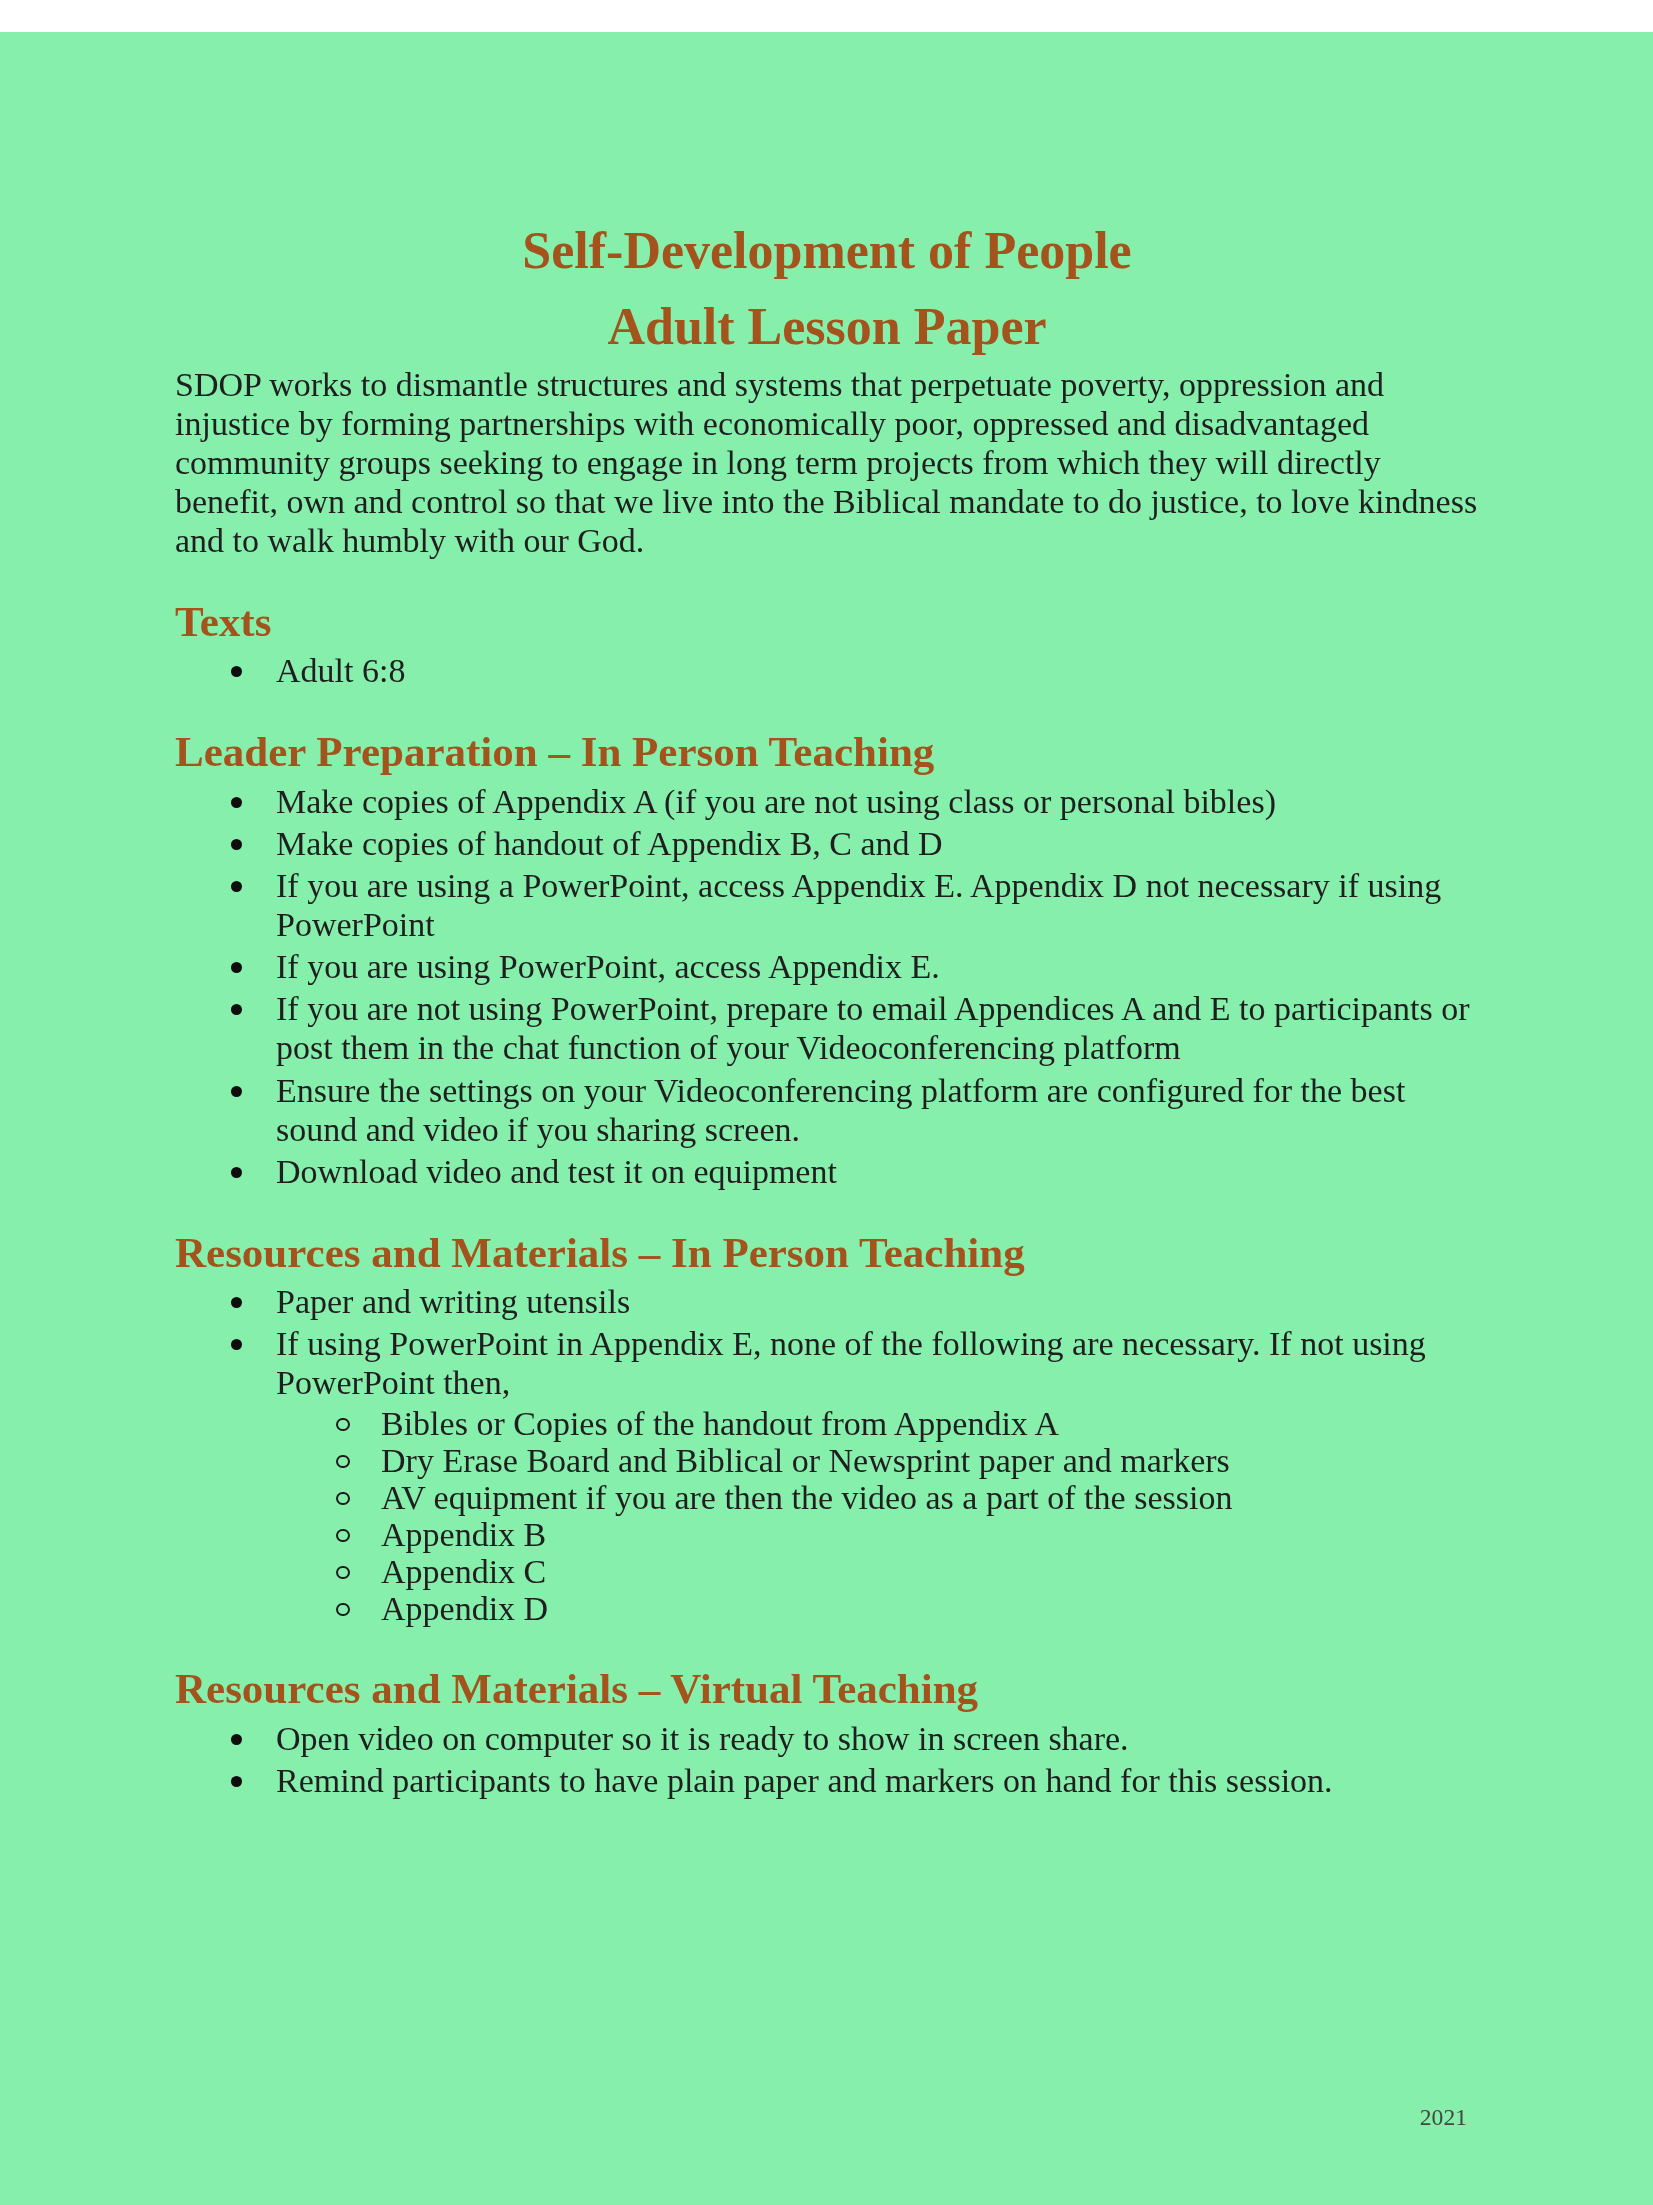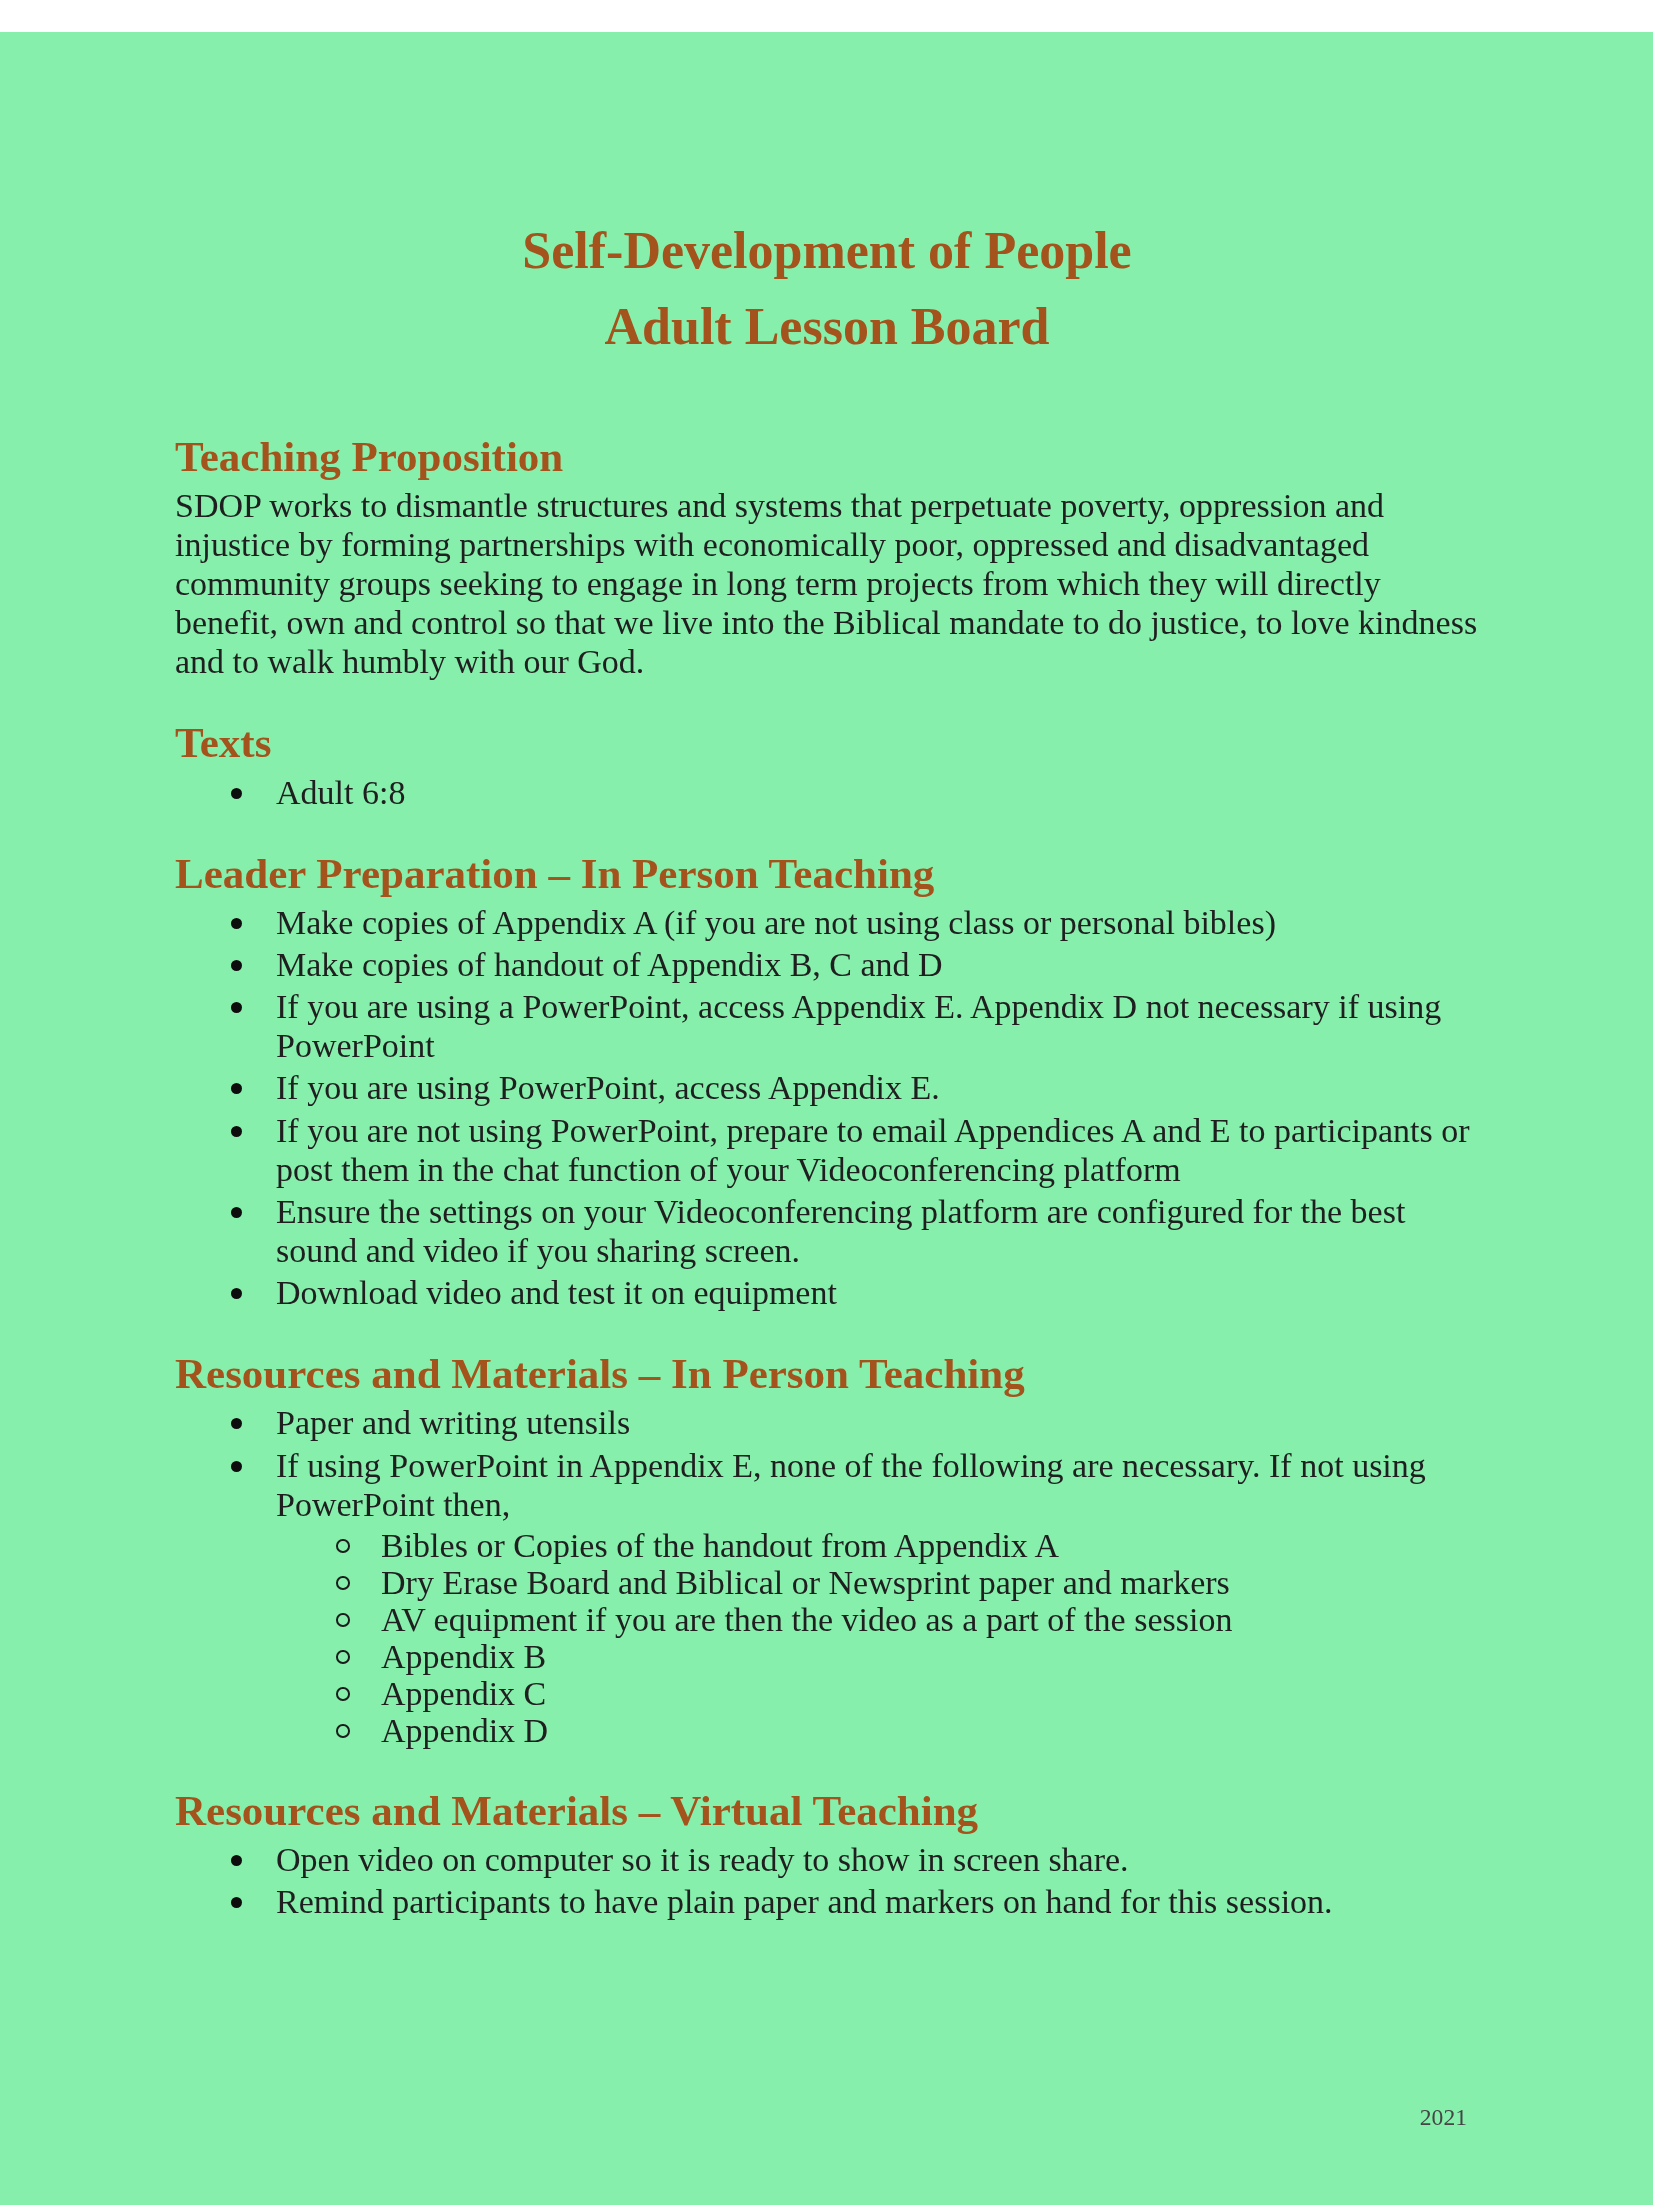--- a/index.html
+++ b/index.html
@@ -70,24 +70,23 @@
     color: #454545;
   }
 </style>
 </head>
 <body>
 
 <div class="page">
 
   <h1 class="doc-title">
     <span class="title-line">Self-Development of People</span>
-    <span class="title-line">Adult Lesson Board</span>
+    <span class="title-line">Adult Lesson Paper</span>
   </h1>
 
-  <h2 class="section-heading first">Teaching Proposition</h2>
   <p class="body-text">SDOP works to dismantle structures and systems that perpetuate poverty, oppression and injustice by forming partnerships with economically poor, oppressed and disadvantaged community groups seeking to engage in long term projects from which they will directly benefit, own and control so that we live into the Biblical mandate to do justice, to love kindness and to walk humbly with our God.</p>
 
   <h2 class="section-heading">Texts</h2>
   <div class="list">
     <div class="li l1">
       <span class="marker-dot"></span>
       <span>Adult 6:8</span>
     </div>
   </div>
 

